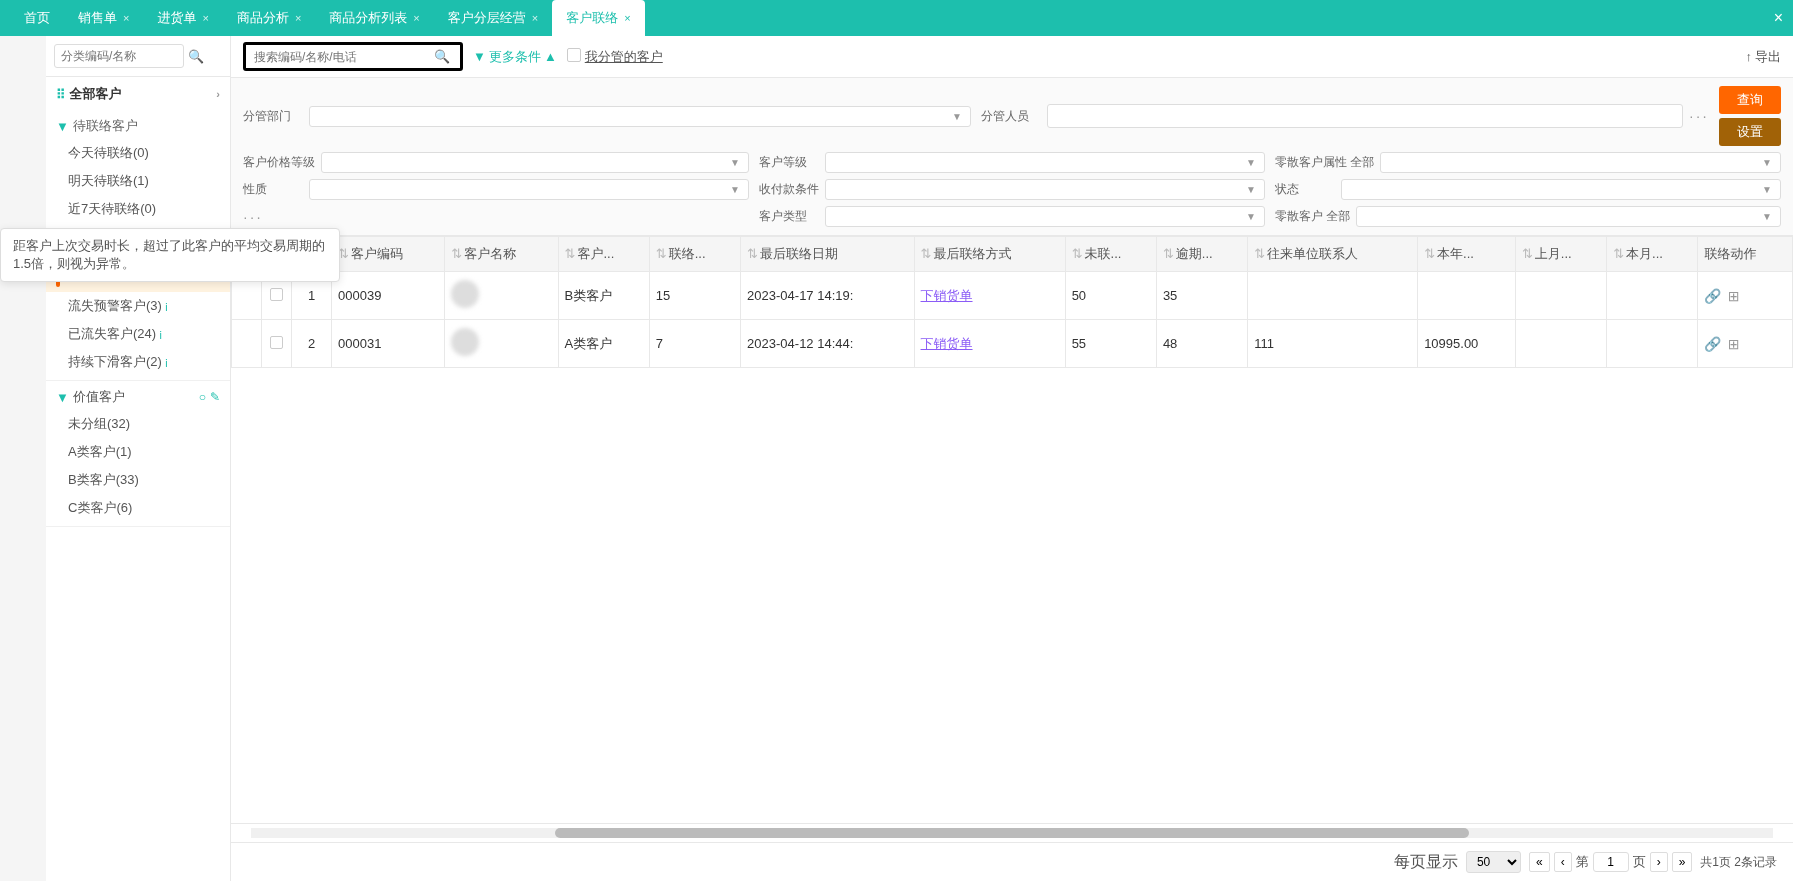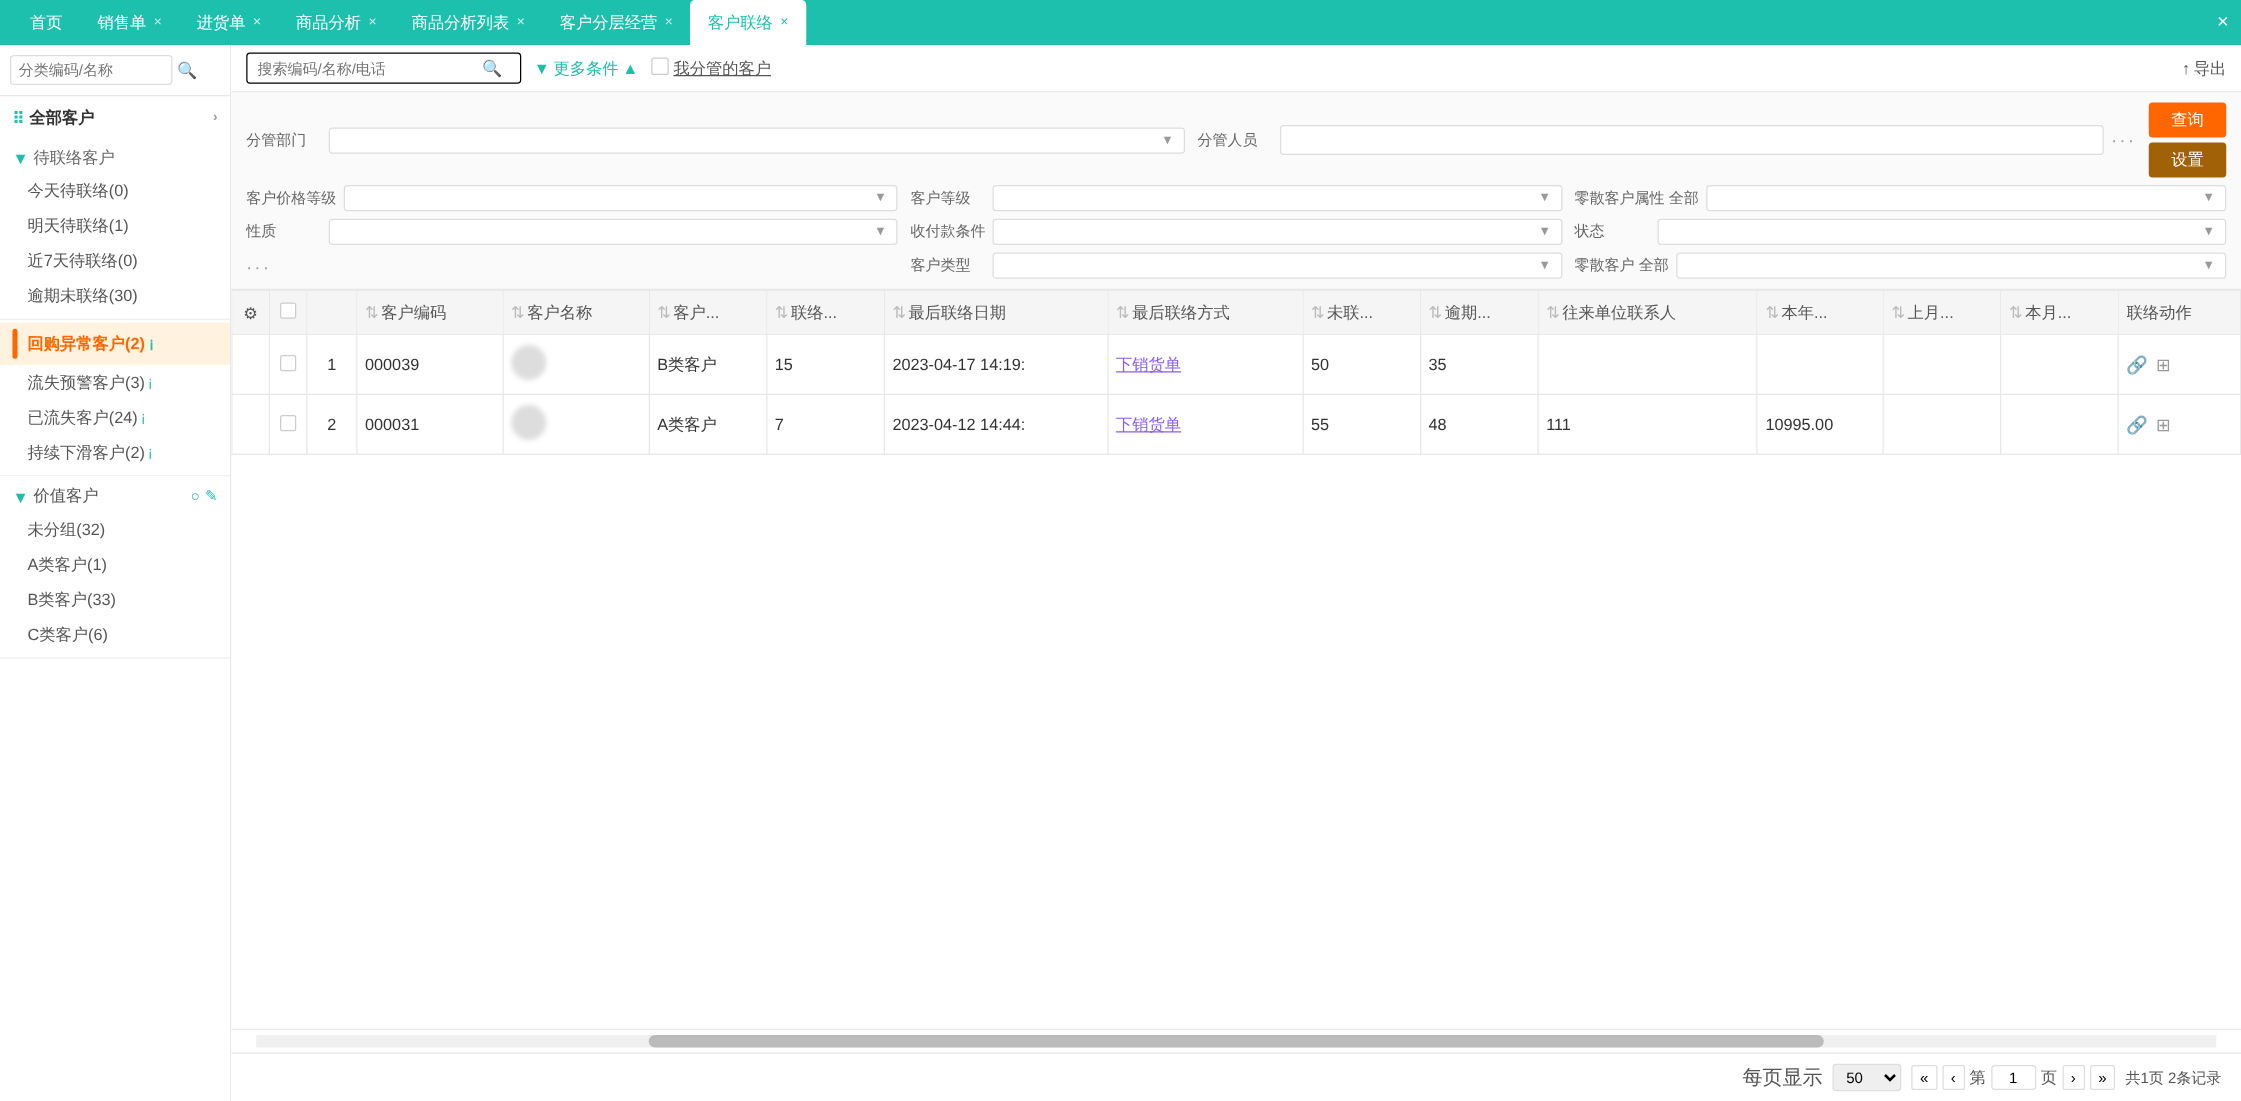--- a/index.html
+++ b/index.html
@@ -26,20 +26,21 @@
     }
     .top-nav .nav-item.active { background: white; color: #1dbfad; border-radius: 4px 4px 0 0; }
     .top-nav .nav-item .close-x { margin-left: 6px; font-size: 11px; color: rgba(255,255,255,0.8); }
     .top-nav .nav-item.active .close-x { color: #1dbfad; }
     .top-nav-right { margin-left: auto; color: white; cursor: pointer; font-size: 16px; }
 
     
     .main-layout {
       display: flex;
       height: calc(881px - 36px);
+      padding-left: 46px;
     }
 
     
     .sidebar {
       width: 185px;
       background: white;
       border-right: 1px solid #e8e8e8;
       display: flex;
       flex-direction: column;
       overflow: hidden;
@@ -134,21 +135,21 @@
       background: white;
       border-bottom: 1px solid #e8e8e8;
       padding: 6px 12px;
       display: flex;
       align-items: center;
       gap: 10px;
     }
     .filter-search {
       display: flex;
       align-items: center;
-      border: 1px solid #000000;
+      border: 3px solid #000000;
       border-radius: 3px;
       padding: 4px 8px;
       width: 220px;
     }
     .filter-search input { border: none; outline: none; font-size: 12px; width: 180px; }
     .more-filter {
       display: flex;
       align-items: center;
       color: #1dbfad;
       cursor: pointer;
@@ -574,20 +575,23 @@
         <div class="filter-field">
           <label>零散客户 全部</label>
           <div class="filter-select">
             <span></span>
             <span>▼</span>
           </div>
         </div>
       </div>
     </div>
 
+    <div class="tooltip-box">
+      <span>距客户上次交易时长，超过了此客户的平均交易周期的1.5倍，则视为异常。</span>
+    </div>
 
     <div class="table-area">
       <table class="data-table">
         <thead>
           <tr>
             <th class="settings-col">⚙</th>
             <th class="check-col"><span class="checkbox-custom" style="width:13px;height:13px;"></span></th>
             <th class="num-col"></th>
             <th><span class="sort-icon">⇅</span>客户编码</th>
             <th><span class="sort-icon">⇅</span>客户名称</th>

